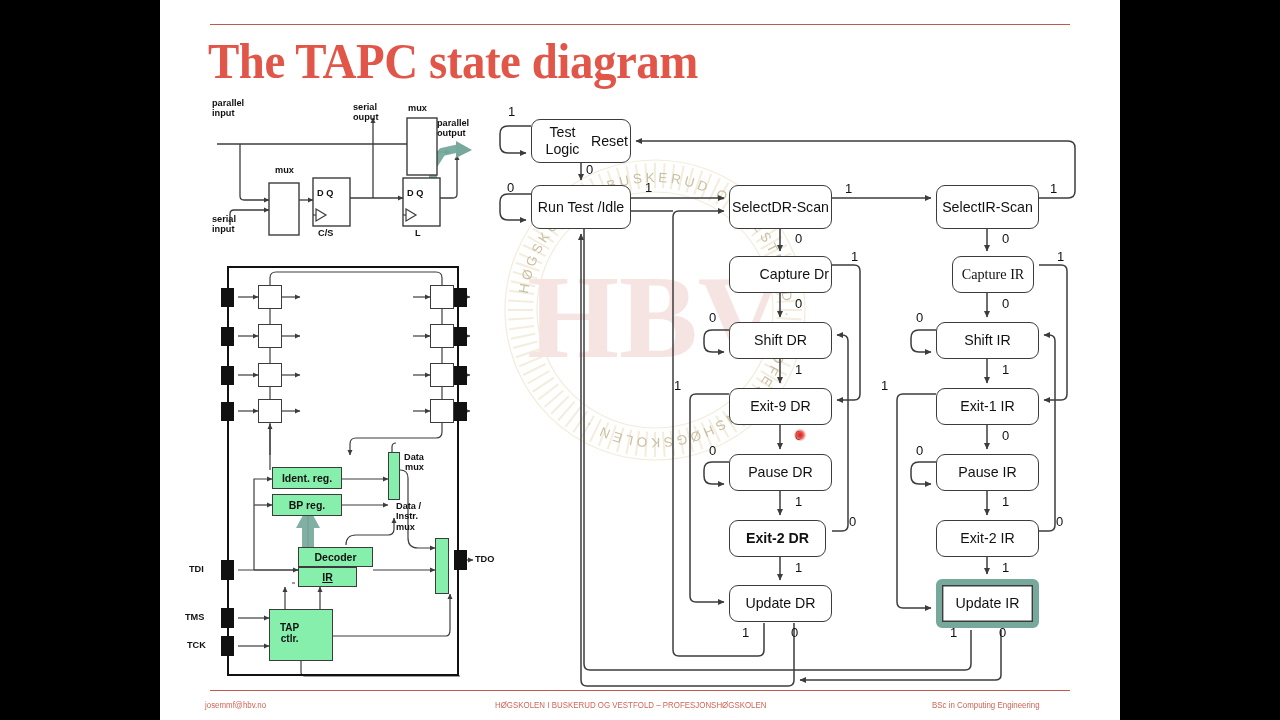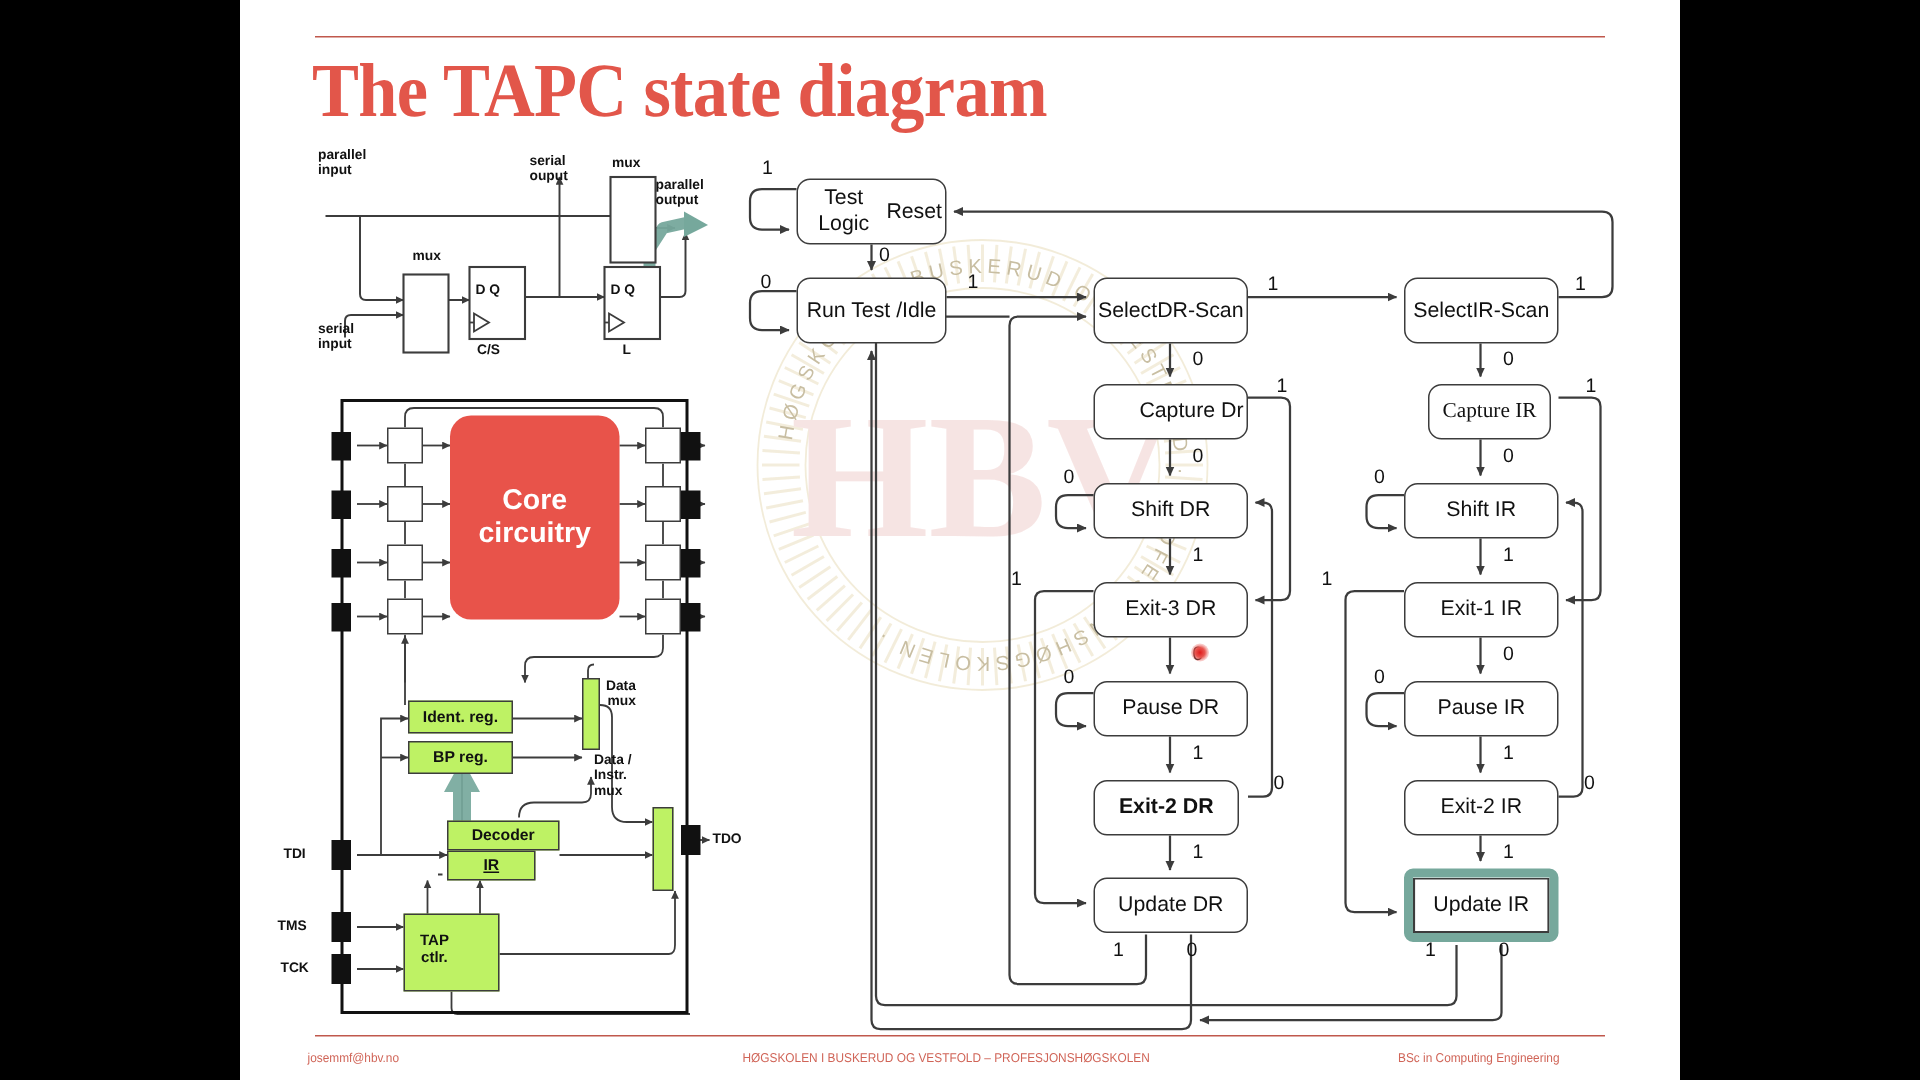--- a/index.html
+++ b/index.html
@@ -109,21 +109,21 @@
     font-weight: bold;
     color: #111;
     line-height: 1.12;
     z-index: 4;
     white-space: nowrap;
   }
   .clab.norm { font-weight: normal; }
   .blk {
     position: absolute;
     border: 1.4px solid #3c3c3c;
-    background: #bef264;
+    background: #86efac;
     z-index: 3;
   }
   .blk.lbl {
     display: flex; align-items: center; justify-content: center;
     font-size: 10.5px; font-weight: bold; color: #111;
   }
   .pad {
     position: absolute;
     background: #111;
     z-index: 3;
@@ -473,21 +473,20 @@
     <div class="clab" style="left:277px; top:118px;">parallel<br>output</div>
     <div class="clab" style="left:115px; top:165px;">mux</div>
     <div class="clab" style="left:248px; top:103px;">mux</div>
     <div class="clab" style="left:158px; top:228px;">C/S</div>
     <div class="clab" style="left:255px; top:228px;">L</div>
     <div class="clab norm" style="left:157px; top:188px; font-weight:bold;">D Q</div>
     <div class="clab norm" style="left:247px; top:188px; font-weight:bold;">D Q</div>
 
     <div class="chip-outline" style="left:67px; top:266px; width:232px; height:410px;"></div>
 
-    <div class="core" style="left:140px; top:277px; width:113px; height:136px;">Core<br>circuitry</div>
 
     <div class="pad" style="left:61px; top:288px; width:13px; height:19px;"></div>
     <div class="pad" style="left:61px; top:327px; width:13px; height:19px;"></div>
     <div class="pad" style="left:61px; top:366px; width:13px; height:19px;"></div>
     <div class="pad" style="left:61px; top:402px; width:13px; height:19px;"></div>
 
     <div class="pad" style="left:294px; top:288px; width:13px; height:19px;"></div>
     <div class="pad" style="left:294px; top:327px; width:13px; height:19px;"></div>
     <div class="pad" style="left:294px; top:366px; width:13px; height:19px;"></div>
     <div class="pad" style="left:294px; top:402px; width:13px; height:19px;"></div>
@@ -539,21 +538,21 @@
           <br>
           <span>DR-Scan</span>
         </div>
         <div class="state" style="left: 569px; top: 256px; width: 103px; height: 37px; justify-content: flex-end;">
           <span>Capture Dr</span>
         </div>
         <div class="state" style="left: 569px; top: 322px; width: 103px; height: 37px;">
           <span>Shift DR</span>
         </div>
         <div class="state" style="left: 569px; top: 388px; width: 103px; height: 37px;">
-          <span>Exit-3 DR</span>
+          <span>Exit-9 DR</span>
         </div>
         <div class="state" style="left: 569px; top: 454px; width: 103px; height: 37px;">
           <span>Pause DR</span>
         </div>
         <div class="state" style="left: 569px; top: 520px; width: 97px; height: 37px; font-weight: bold;">
           <span>Exit-2 DR</span>
         </div>
         <div class="state" style="left: 569px; top: 585px; width: 103px; height: 37px; text-align: center;">
           <span>Update DR</span>
         </div>

